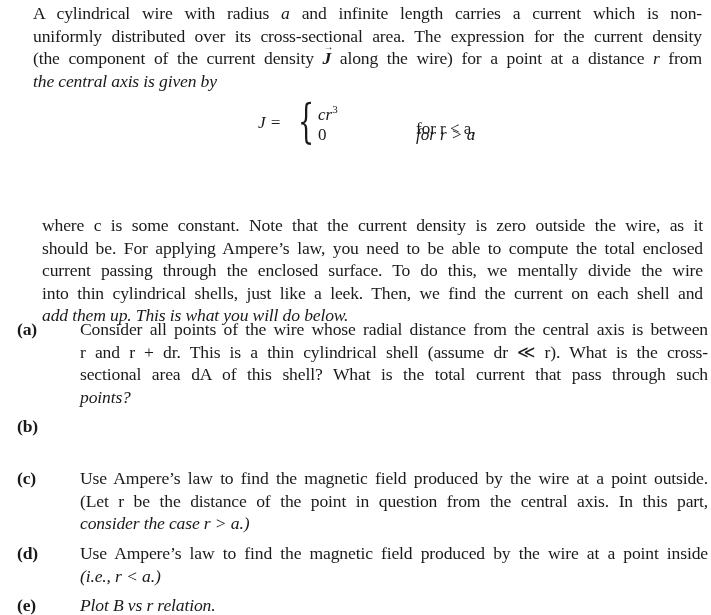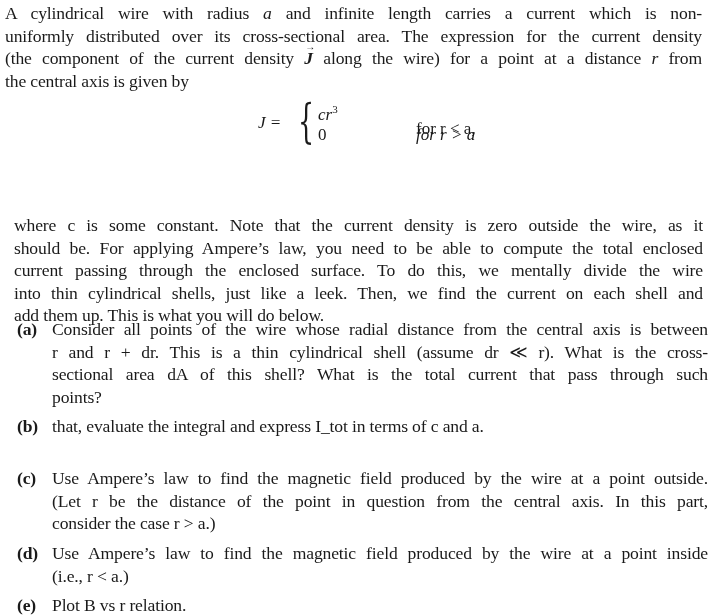--- a/index.html
+++ b/index.html
@@ -10,22 +10,22 @@
     font-size: 16.4px;
     position: relative;
   }
   .page { position: absolute; left: 0; top: 0; width: 711px; height: 615px; }
   .para {
     position: absolute; left: 5px; width: 697px;
     line-height: 22.5px; text-align: justify;
     font-family: "Liberation Serif", "DejaVu Serif", serif;
     font-size: 17.6px; letter-spacing: -0.15px;
   }
-  .line { display: block; white-space: nowrap; text-align: justify; text-align-last: justify; }
-  .line.last { text-align-last: left; }
+  .line { display: block; white-space: nowrap; text-align: justify; text-align-last: justify; margin-left: 28px; }
+  .line.last { text-align-last: left; font-style: italic; }
   .m { font-style: italic; }
   .vec { position: relative; display: inline-block; font-weight: bold; font-style: italic; }
   .vec::before {
     content: "\2192"; position: absolute; left: 1px; top: -11px;
     font-size: 10px; font-style: normal; font-weight: normal;
   }
   sup { font-size: 11px; vertical-align: 7px; }
   
   .eq {
     position: absolute; left: 258px; top: 101px; height: 48px; width: 260px;
@@ -85,21 +85,20 @@
       <span class="line">Consider all points of the wire whose radial distance from the central axis is between</span>
       <span class="line">r and r + dr. This is a thin cylindrical shell (assume dr ≪ r). What is the cross-</span>
       <span class="line">sectional area dA of this shell? What is the total current that pass through such</span>
       <span class="line last">points?</span>
     </div>
   </div>
 
   <div class="item" style="top:415px;">
     <span class="lbl">(b)</span>
     <div class="body">
-      <span class="line last">that, evaluate the integral and express I_tot in terms of c and a.</span>
     </div>
   </div>
 
   <div class="item" style="top:467px;">
     <span class="lbl">(c)</span>
     <div class="body">
       <span class="line">Use Ampere’s law to find the magnetic field produced by the wire at a point outside.</span>
       <span class="line">(Let r be the distance of the point in question from the central axis. In this part,</span>
       <span class="line last">consider the case r &gt; a.)</span>
     </div>

